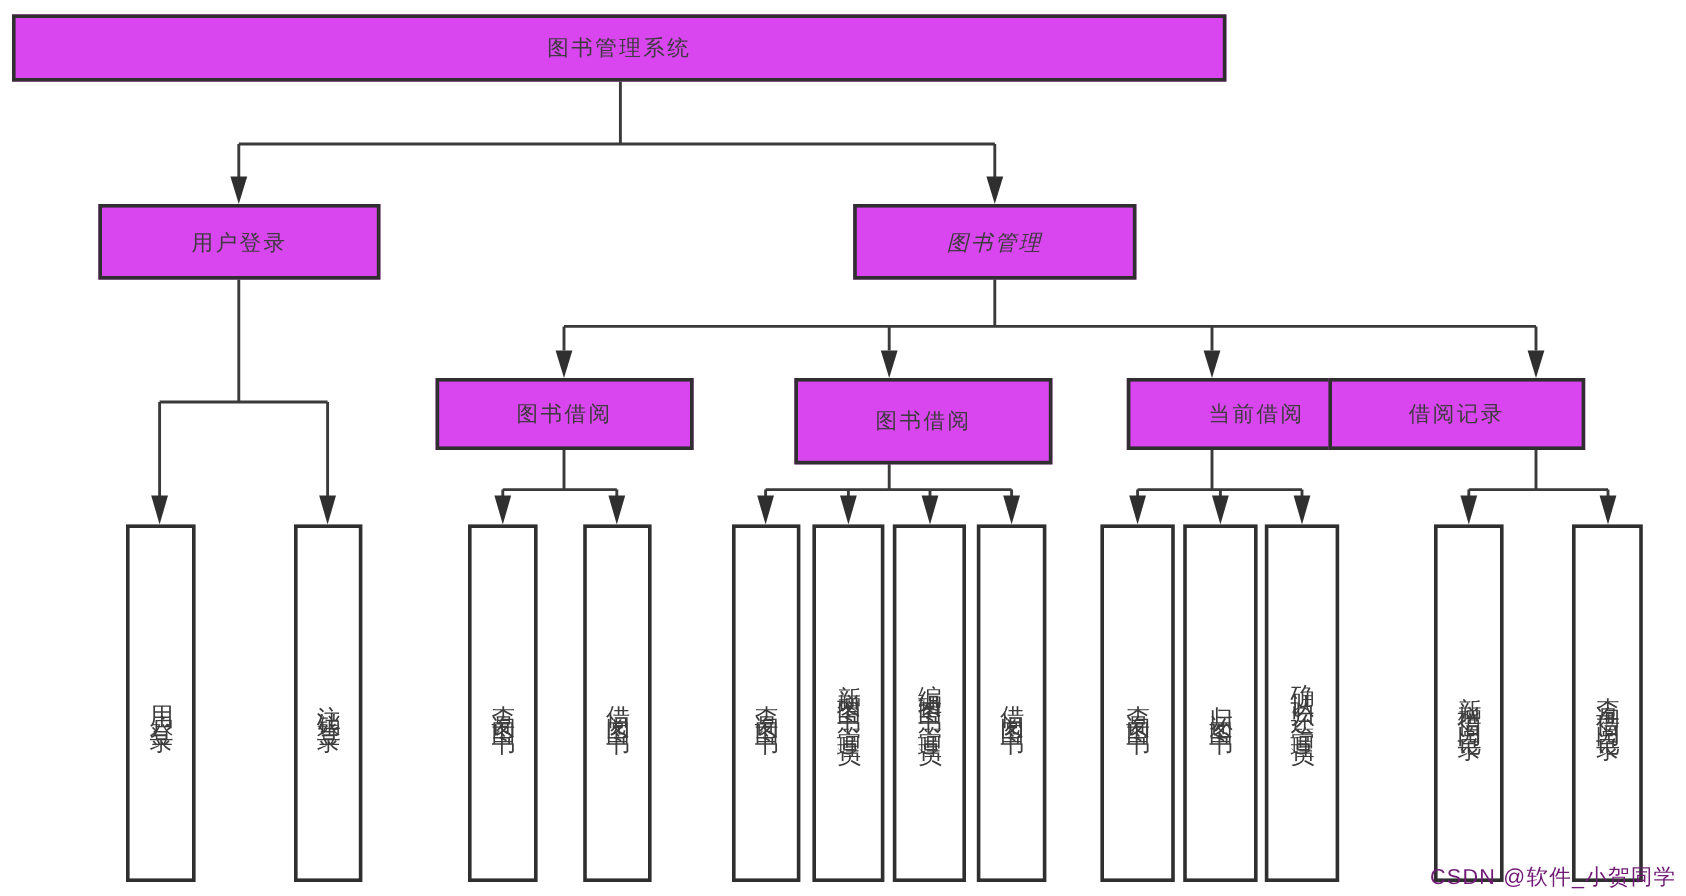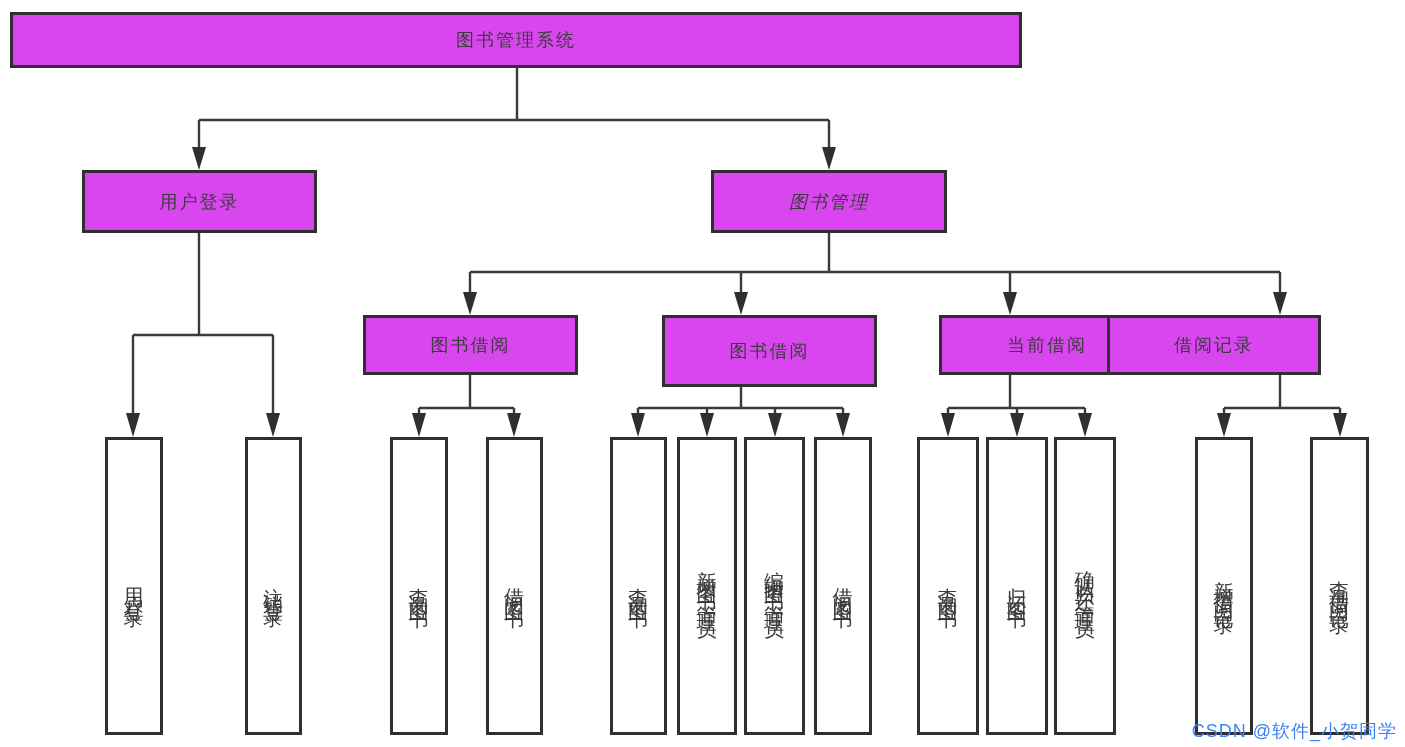--- a/index.html
+++ b/index.html
@@ -17,21 +17,21 @@
   }
   .root{border-width:3px;}
   .vbox{
     position:absolute;box-sizing:border-box;border:3px solid #2f2f2f;background:#ffffff;
     display:flex;align-items:center;justify-content:center;
     writing-mode:vertical-rl;text-orientation:mixed;
     font-size:20px;letter-spacing:7px;line-height:1.1;color:#3c3c3c;
     top:437px;height:298px;
   }
   .watermark{
-    position:absolute;top:719px;right:8px;font-size:18px;color:#3b82f6;
+    position:absolute;top:719px;right:8px;font-size:18px;color:#701a75;
     letter-spacing:1px;white-space:nowrap;
   }
 </style>
 </head>
 <body>
 
 <div class="stage">
 
   <svg class="connectors" viewBox="0 0 1405 747">
     <g>

